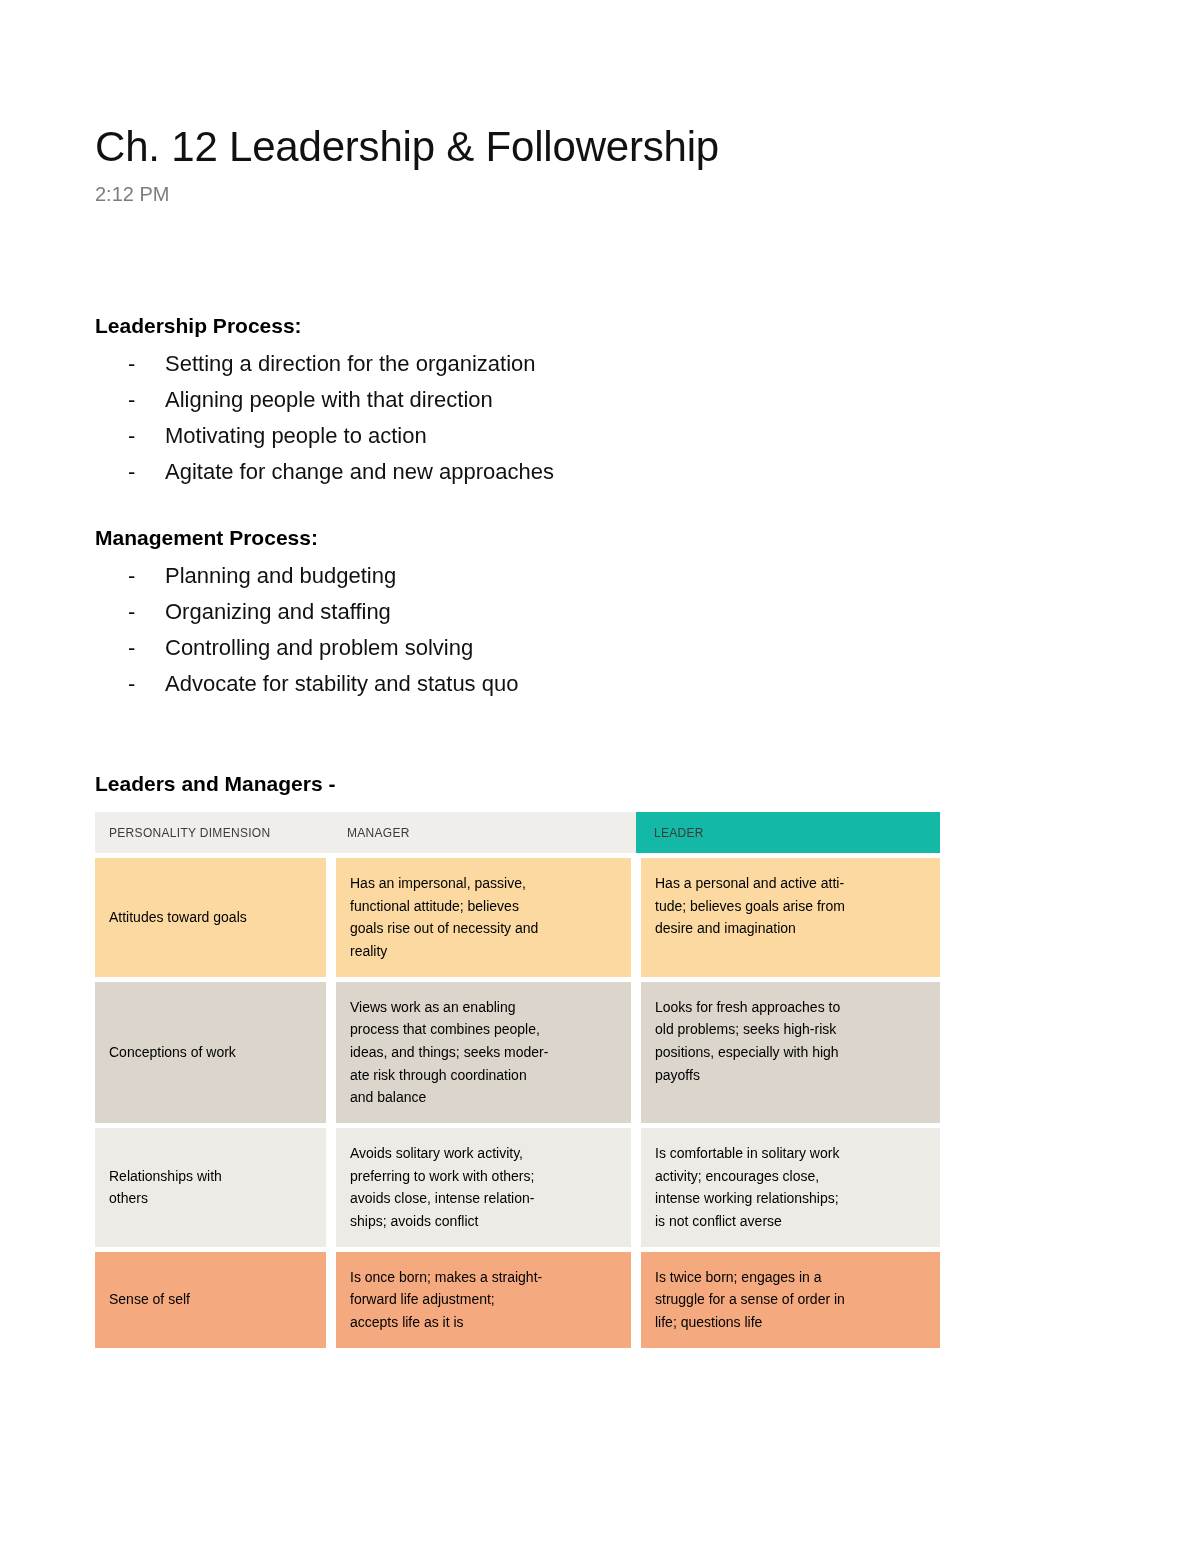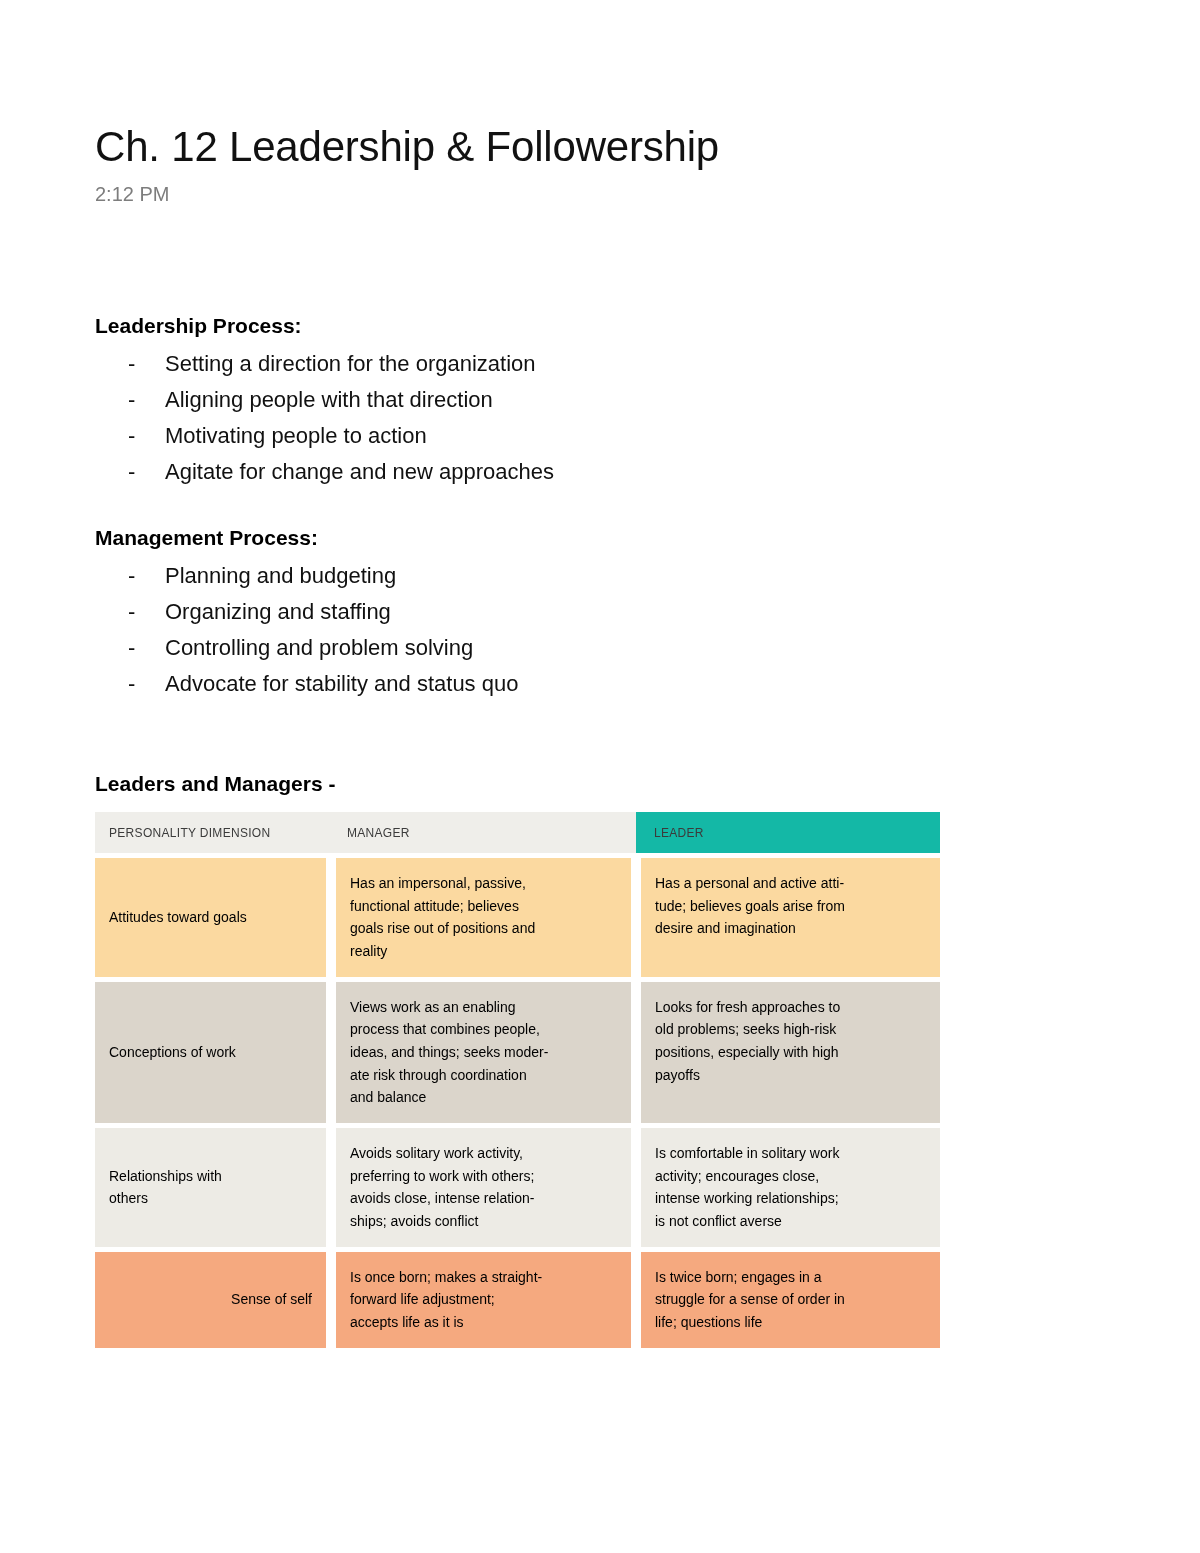--- a/index.html
+++ b/index.html
@@ -224,21 +224,21 @@
           <th class="h3" style="background: #14b8a6;">LEADER</th>
         </tr>
       </thead>
       <tbody>
         <tr class="cmp-body-row row-tone-a">
           <td class="dim" style="background: rgb(251, 217, 160);">Attitudes toward goals</td>
           <td class="manager" style="background: rgb(251, 217, 160);">
               <span class="cell-lines">
                 <span>Has an impersonal, passive,</span>
                 <span>functional attitude; believes</span>
-                <span>goals rise out of positions and</span>
+                <span>goals rise out of necessity and</span>
                 <span>reality</span>
               </span>
             </td>
           <td class="leader" style="background: rgb(251, 217, 160);">
               <span class="cell-lines">
                 <span>Has a personal and active atti-</span>
                 <span>tude; believes goals arise from</span>
                 <span>desire and imagination</span>
               </span>
             </td>
@@ -281,21 +281,21 @@
           <td class="leader" style="background: rgb(237, 235, 229);">
               <span class="cell-lines">
                 <span>Is comfortable in solitary work</span>
                 <span>activity; encourages close,</span>
                 <span>intense working relationships;</span>
                 <span>is not conflict averse</span>
               </span>
             </td>
         </tr>
         <tr class="cmp-body-row row-tone-d">
-          <td class="dim" style="background: rgb(245, 169, 127); text-align: right;">Sense of self</td>
+          <td class="dim" style="background: rgb(245, 169, 127);">Sense of self</td>
           <td class="manager" style="background: rgb(245, 169, 127);">
               <span class="cell-lines">
                 <span>Is once born; makes a straight-</span>
                 <span>forward life adjustment;</span>
                 <span>accepts life as it is</span>
               </span>
             </td>
           <td class="leader" style="background: rgb(245, 169, 127);">
               <span class="cell-lines">
                 <span>Is twice born; engages in a</span>

